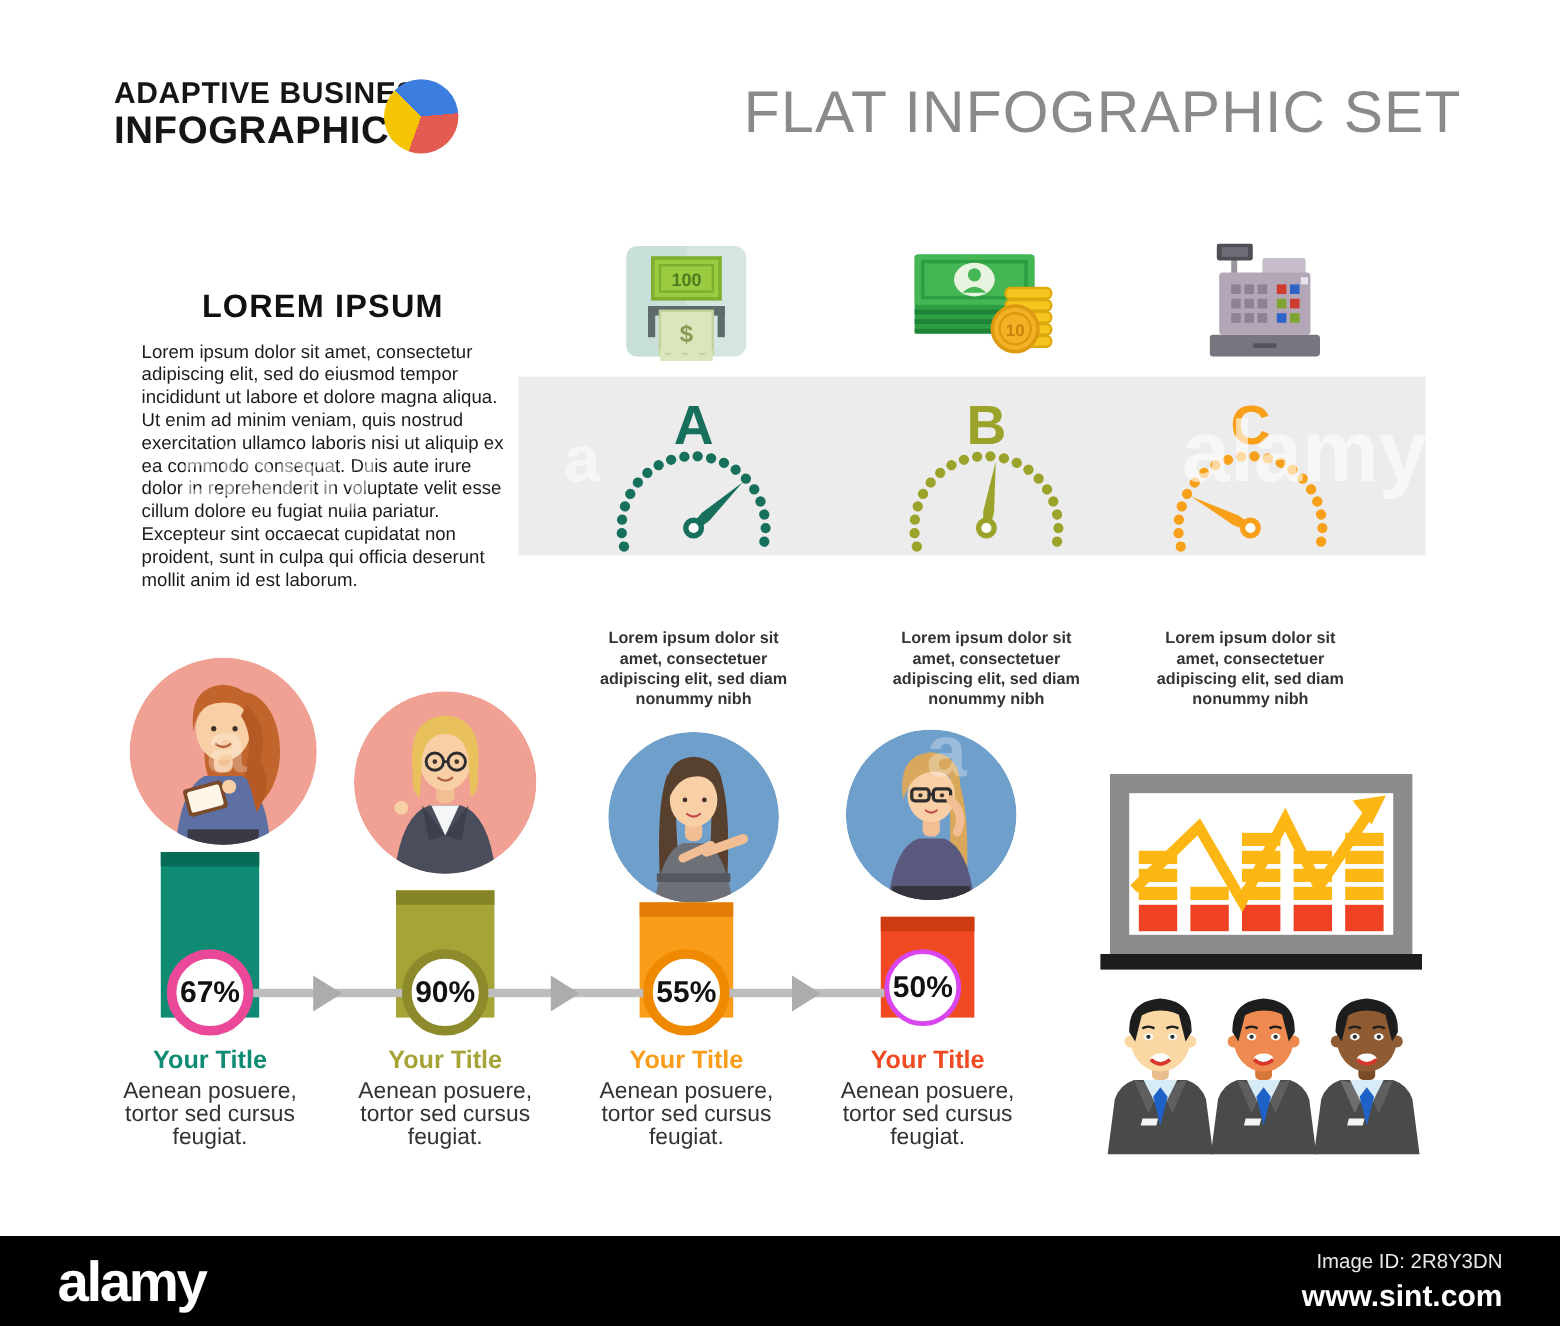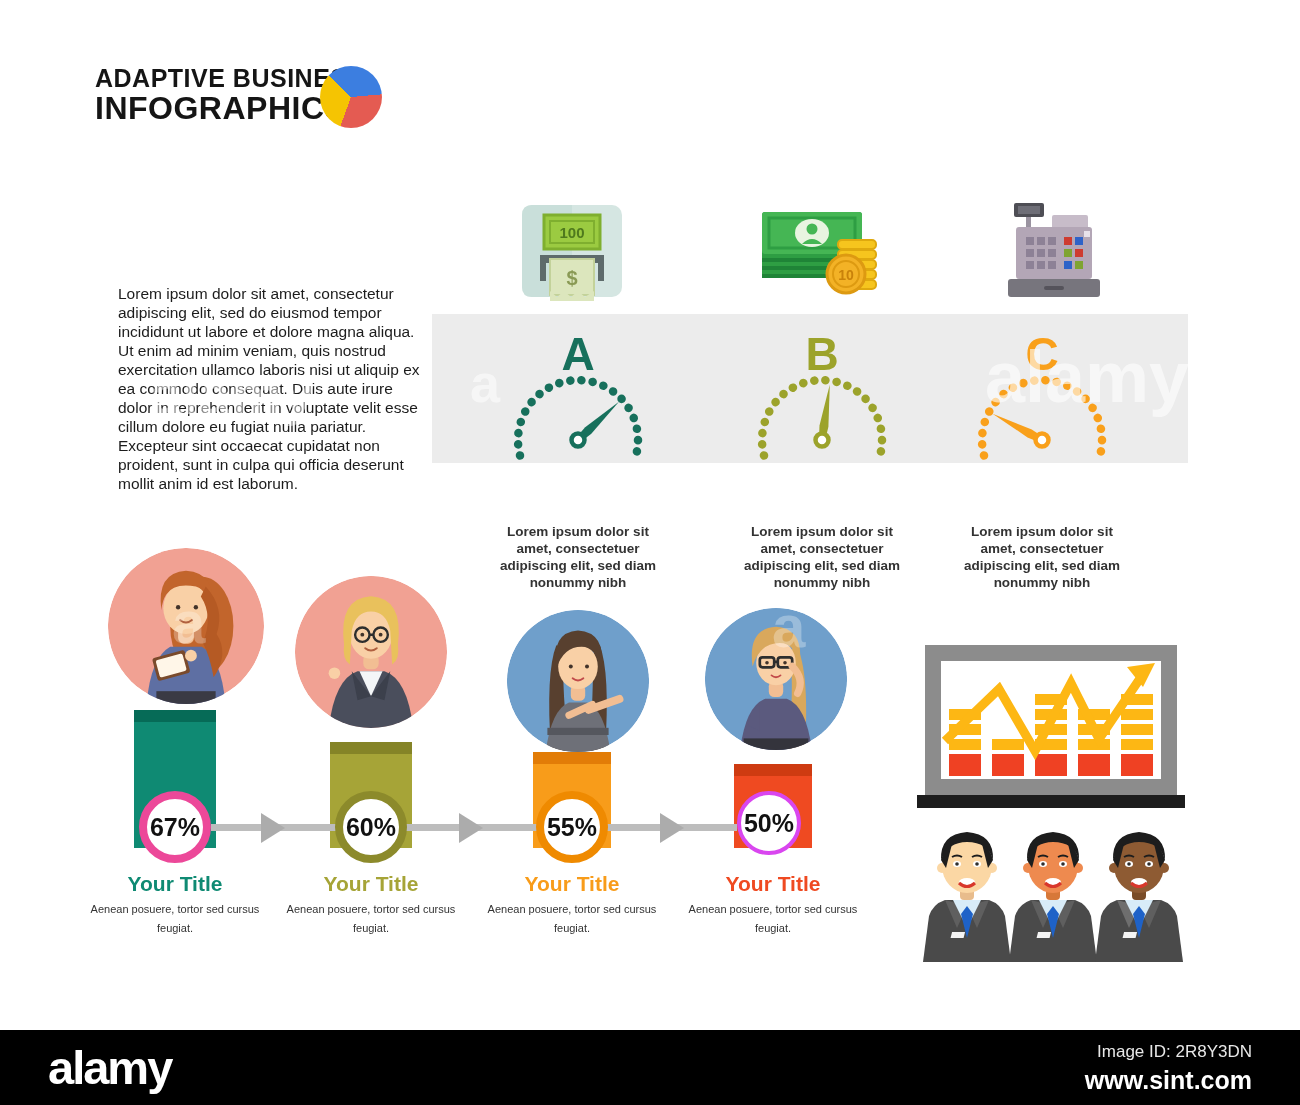--- a/index.html
+++ b/index.html
@@ -26,21 +26,21 @@
   .rib3{background:#F89C1A;width:78px;} .rib3 .rib-strip{background:#E27C07;}
   .rib4{background:#EF4A21;width:78px;} .rib4 .rib-strip{background:#CE3B11;}
   .pct-circle{width:56px;height:56px;border-radius:50%;background:#fff;display:flex;
     align-items:center;justify-content:center;font-size:25px;font-weight:800;color:#111;}
   .pc1{border:8px solid #ec4899;align-items:center;} .pc2{border:8px solid #8C8A2B;}
   .pc3{border:8px solid #EF8A00;} .pc4{border:4px solid #d946ef;}
   .conn-line{height:7px;background:#BDBDBD;}
   .conn-arrow{width:0;height:0;border-left:24px solid #ACACAC;border-top:15px solid transparent;border-bottom:15px solid transparent;}
   .item-title{width:180px;text-align:center;font-size:21px;font-weight:800;}
   .t1{color:#0F8A73;} .t2{color:#A6A437;} .t3{color:#F89C1A;} .t4{color:#EF4A21;}
-  .item-desc{width:170px;text-align:center;font-size:11px;font-weight:500;line-height:19px;color:#333;}
+  .item-desc{width:170px;text-align:center;font-size:19px;font-weight:500;line-height:19px;color:#333;}
   
   .board-frame{left:925px;top:645px;width:252px;height:150px;background:#8C8C8C;}
   .board-inner{position:absolute;left:16px;top:16px;width:220px;height:118px;background:#fff;}
   .board-base{left:917px;top:795px;width:268px;height:13px;background:#1d1d1d;}
   
   .wm{color:rgba(255,255,255,.5);font-weight:700;pointer-events:none;white-space:nowrap;}
   
   .footer{left:0;top:1030px;width:1300px;height:75px;background:#000;}
   .alamy-logo{position:absolute;left:48px;top:10px;color:#fff;font-size:47px;font-weight:800;letter-spacing:-2px;}
   .footer-id{position:absolute;right:48px;top:12px;color:#e8e8e8;font-size:17px;text-align:center;}
@@ -50,21 +50,23 @@
 <body>
 
 <div id="stage">
 
   <div class="abs" style="left:95px;top:64px;">
     <div class="brand-l1">ADAPTIVE BUSINESS</div>
     <div class="brand-l2">INFOGRAPHICS</div>
   </div>
   <div class="abs brand-pie" style="left:320px;top:66px;"></div>
 
-
+  <div class="abs main-title" style="right:82px;top:66px;">FLAT INFOGRAPHIC SET</div>
+
+  <div class="abs intro-h" style="left:118px;top:240px;">LOREM IPSUM</div>
   <div class="abs intro-b" style="left:118px;top:284px;">Lorem ipsum dolor sit amet, consectetur adipiscing elit, sed do eiusmod tempor incididunt ut labore et dolore magna aliqua. Ut enim ad minim veniam, quis nostrud exercitation ullamco laboris nisi ut aliquip ex ea commodo consequat. Duis aute irure dolor in reprehenderit in voluptate velit esse cillum dolore eu fugiat nulla pariatur. Excepteur sint occaecat cupidatat non proident, sunt in culpa qui officia deserunt mollit anim id est laborum.</div>
 
   <svg class="abs" style="left:520px;top:205px;" width="104" height="96" viewBox="0 0 104 96">
     <rect x="2" y="0" width="100" height="92" rx="10" fill="#D5E6E2"></rect>
     <path d="M12 0 H52 V92 H12 Q2 92 2 82 V10 Q2 0 12 0 Z" fill="#C9DFDA"></path>
     <rect x="24" y="10" width="56" height="34" fill="#9BCB41" stroke="#7FAF2F" stroke-width="3"></rect>
     <rect x="30" y="16" width="44" height="22" fill="none" stroke="#7FAF2F" stroke-width="2"></rect>
     <text x="52" y="33" text-anchor="middle" font-size="15" font-weight="bold" fill="#4F7A1D">100</text>
     <rect x="20" y="50" width="64" height="8" fill="#5E6B6B"></rect>
     <rect x="20" y="50" width="6" height="26" fill="#5E6B6B"></rect>
@@ -277,21 +279,21 @@
 
   <div class="abs conn-line" style="left:211px;top:824px;width:526px;"></div>
   <div class="abs conn-arrow" style="left:261px;top:813px;"></div>
   <div class="abs conn-arrow" style="left:459px;top:813px;"></div>
   <div class="abs conn-arrow" style="left:660px;top:813px;"></div>
 
   <div class="abs pct-circle pc1" style="left:139px;top:791px;">
       <span>67%</span>
     </div>
   <div class="abs pct-circle pc2" style="left:335px;top:791px;">
-      <span>60%</span>
+      <span>90%</span>
     </div>
   <div class="abs pct-circle pc3" style="left:536px;top:791px;">
       <span>55%</span>
     </div>
   <div class="abs pct-circle pc4" style="left:737px;top:791px;">
       <span>50%</span>
     </div>
 
   <div class="abs item-title t1" style="left:85px;top:872px;">Your Title</div>
   <div class="abs item-title t2" style="left:281px;top:872px;">Your Title</div>

